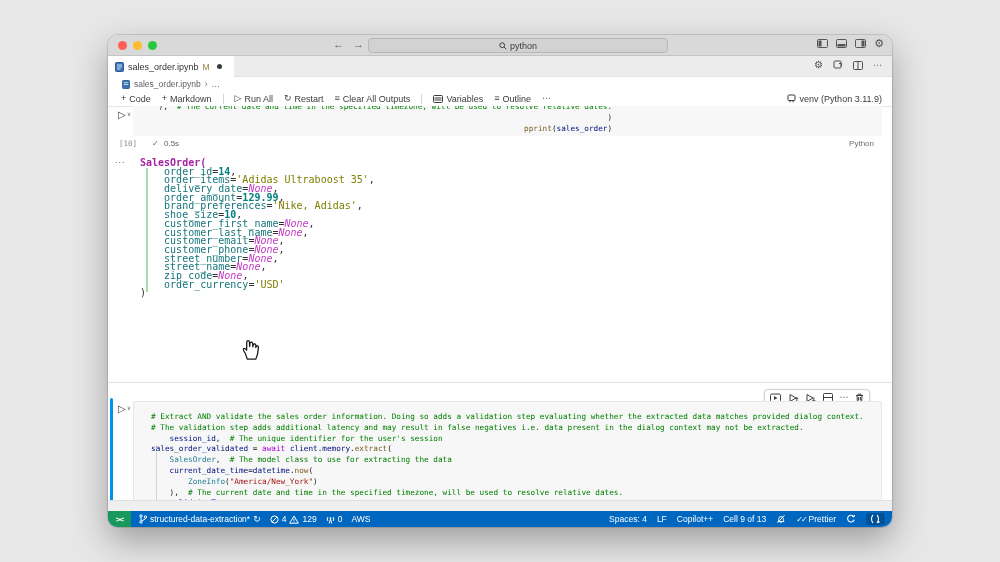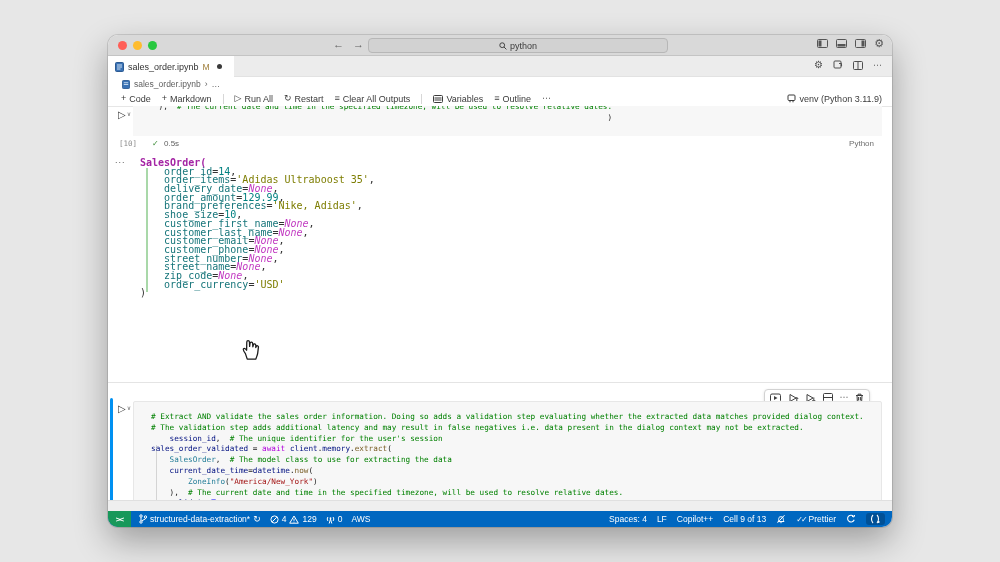--- a/index.html
+++ b/index.html
@@ -39,21 +39,21 @@
   .tbsep{width:1px;height:10px;background:#d7d7d7;}
   .tb-right{margin-left:auto;display:flex;align-items:center;gap:4px;color:#3b3b3b;}
   .glyph{font-size:9px;line-height:1;}
 
   
   .nbbody{position:absolute;left:0;top:72px;width:100%;height:393px;background:#fff;}
   .codeblock .ln{white-space:pre;line-height:10.8px;height:10.8px;font-size:7.7px;font-family:"DejaVu Sans Mono",monospace;}
   .outblock .ln{white-space:pre;line-height:8.7px;height:8.7px;font-size:10px;font-family:"DejaVu Sans Mono",monospace;}
   .tk-p{color:#1b1b1b}.tk-c{color:#008000}.tk-k{color:#AF00DB}.tk-v{color:#001080}
   .tk-f{color:#795E26}.tk-t{color:#267F99}.tk-n{color:#0070C1}.tk-s{color:#A31515}.tk-kb{color:#0000FF}
-  .tk-ocls{color:#A424A4;font-weight:bold}.tk-ofield{color:#16757a}.tk-onum{color:#008080;font-weight:normal}
+  .tk-ocls{color:#A424A4;font-weight:bold}.tk-ofield{color:#16757a}.tk-onum{color:#008080;font-weight:bold}
   .tk-ostr{color:#7d7d00}.tk-onone{color:#C23BC2;font-style:italic;font-weight:normal}.tk-op{color:#333}
 
   .cell1-code{position:absolute;left:25px;top:-1px;width:749px;height:30px;background:#f7f7f7;overflow:hidden;text-align:right;}
   .cell1-code .codeblock{position:absolute;left:7px;top:-4px;}
   .runbtn{position:absolute;display:flex;align-items:flex-start;gap:1px;color:#3b3b3b;}
   .runbtn .play{font-size:10px;line-height:10px;}
   .runbtn .chev{font-size:6px;line-height:9px;color:#6a6a6a;}
   .execrow{position:absolute;left:4px;top:32px;width:774px;height:12px;font-size:8px;color:#616161;}
   .execcount{position:absolute;left:7px;top:0;font-family:"DejaVu Sans Mono",monospace;font-size:7.5px;color:#8a8a8a;}
   .lang-label{position:absolute;right:12px;top:0;font-size:8px;color:#6f6f6f;}
@@ -219,20 +219,21 @@
     <div class="nbbody">
 
       <div class="runbtn" style="left:10px;top:3px;">
         <span class="play">▷</span>
           <span class="chev">∨</span>
       </div>
       <div class="cell1-code">
         <div class="codeblock">
             <div class="ln"><span class="tk-p">    ),  </span><span class="tk-c"># The current date and time in the specified timezone, will be used to resolve relative dates.</span></div>
             <div class="ln"><span class="tk-p">)</span></div>
+            <div class="ln"><span class="tk-f">pprint</span><span class="tk-p">(</span><span class="tk-v">sales_order</span><span class="tk-p">)</span></div>
           </div>
       </div>
       <div class="execrow">
         <span class="execcount">[10]</span>
         <span style="position:absolute;left:40px;top:0;color:#388a34;">✓</span>
         <span style="position:absolute;left:52px;top:0;">0.5s</span>
         <span class="lang-label">Python</span>
       </div>
 
       <div class="outputzone">

